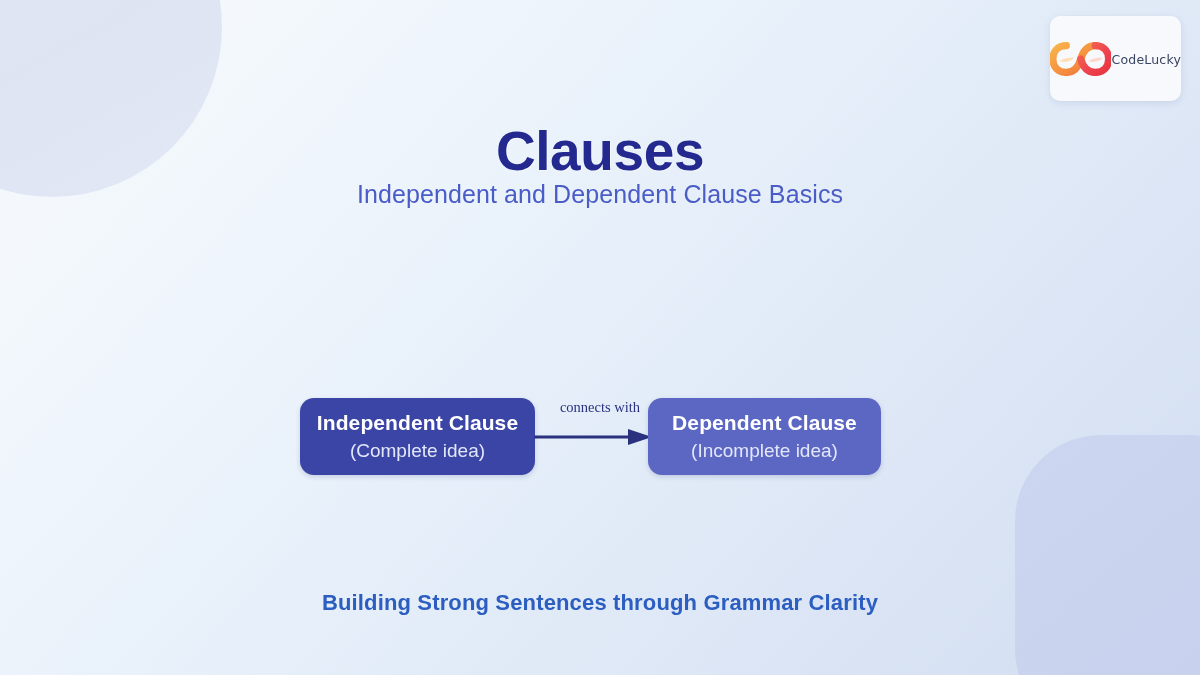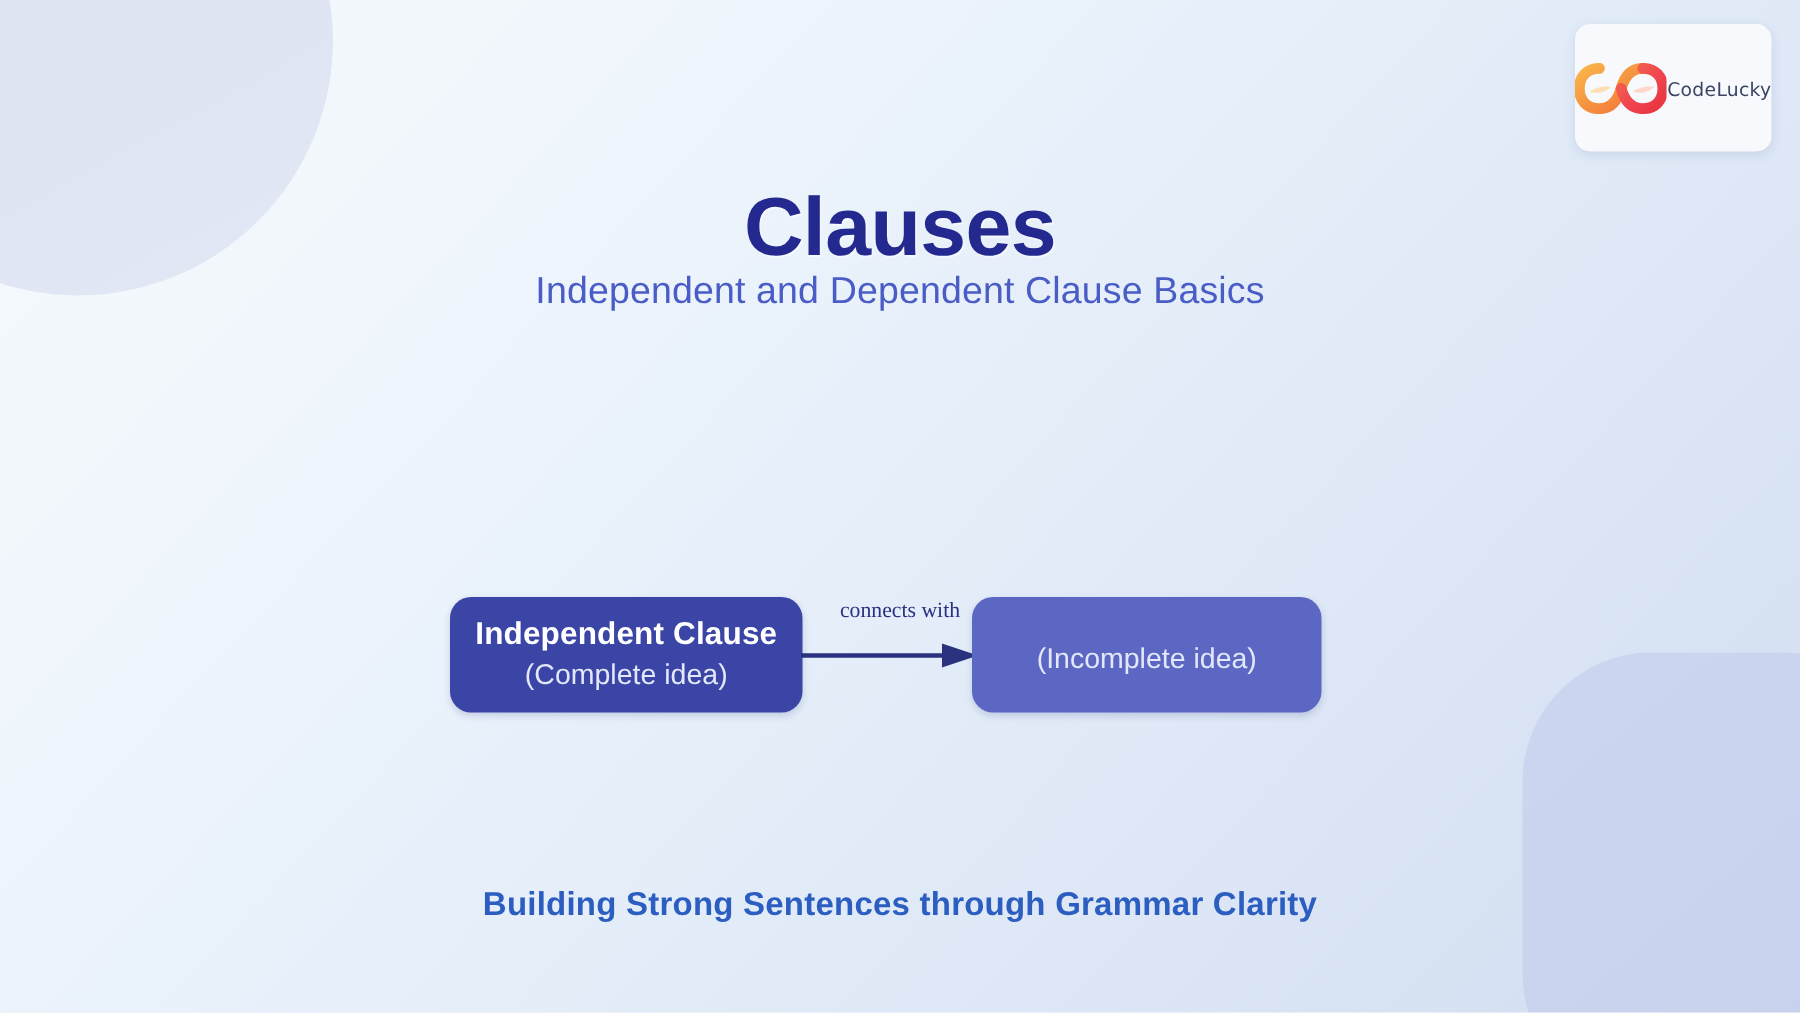--- a/index.html
+++ b/index.html
@@ -232,20 +232,21 @@
 
     <div class="connector">
       <div class="connector-label">connects with</div>
       <svg class="connector-arrow" viewBox="0 0 160 30" aria-hidden="true">
         <line x1="14" y1="15" x2="108" y2="15" stroke="#2a3280" stroke-width="3"></line>
         <polygon points="108,7 132,15 108,23" fill="#2a3280"></polygon>
       </svg>
     </div>
 
     <div class="node node-dependent">
+      <div class="node-title">Dependent Clause</div>
       <div class="node-sub">(Incomplete idea)</div>
     </div>
 
   </div>
 
   <div class="tagline">Building Strong Sentences through Grammar Clarity</div>
 
 </div>
 
 </body></html>

